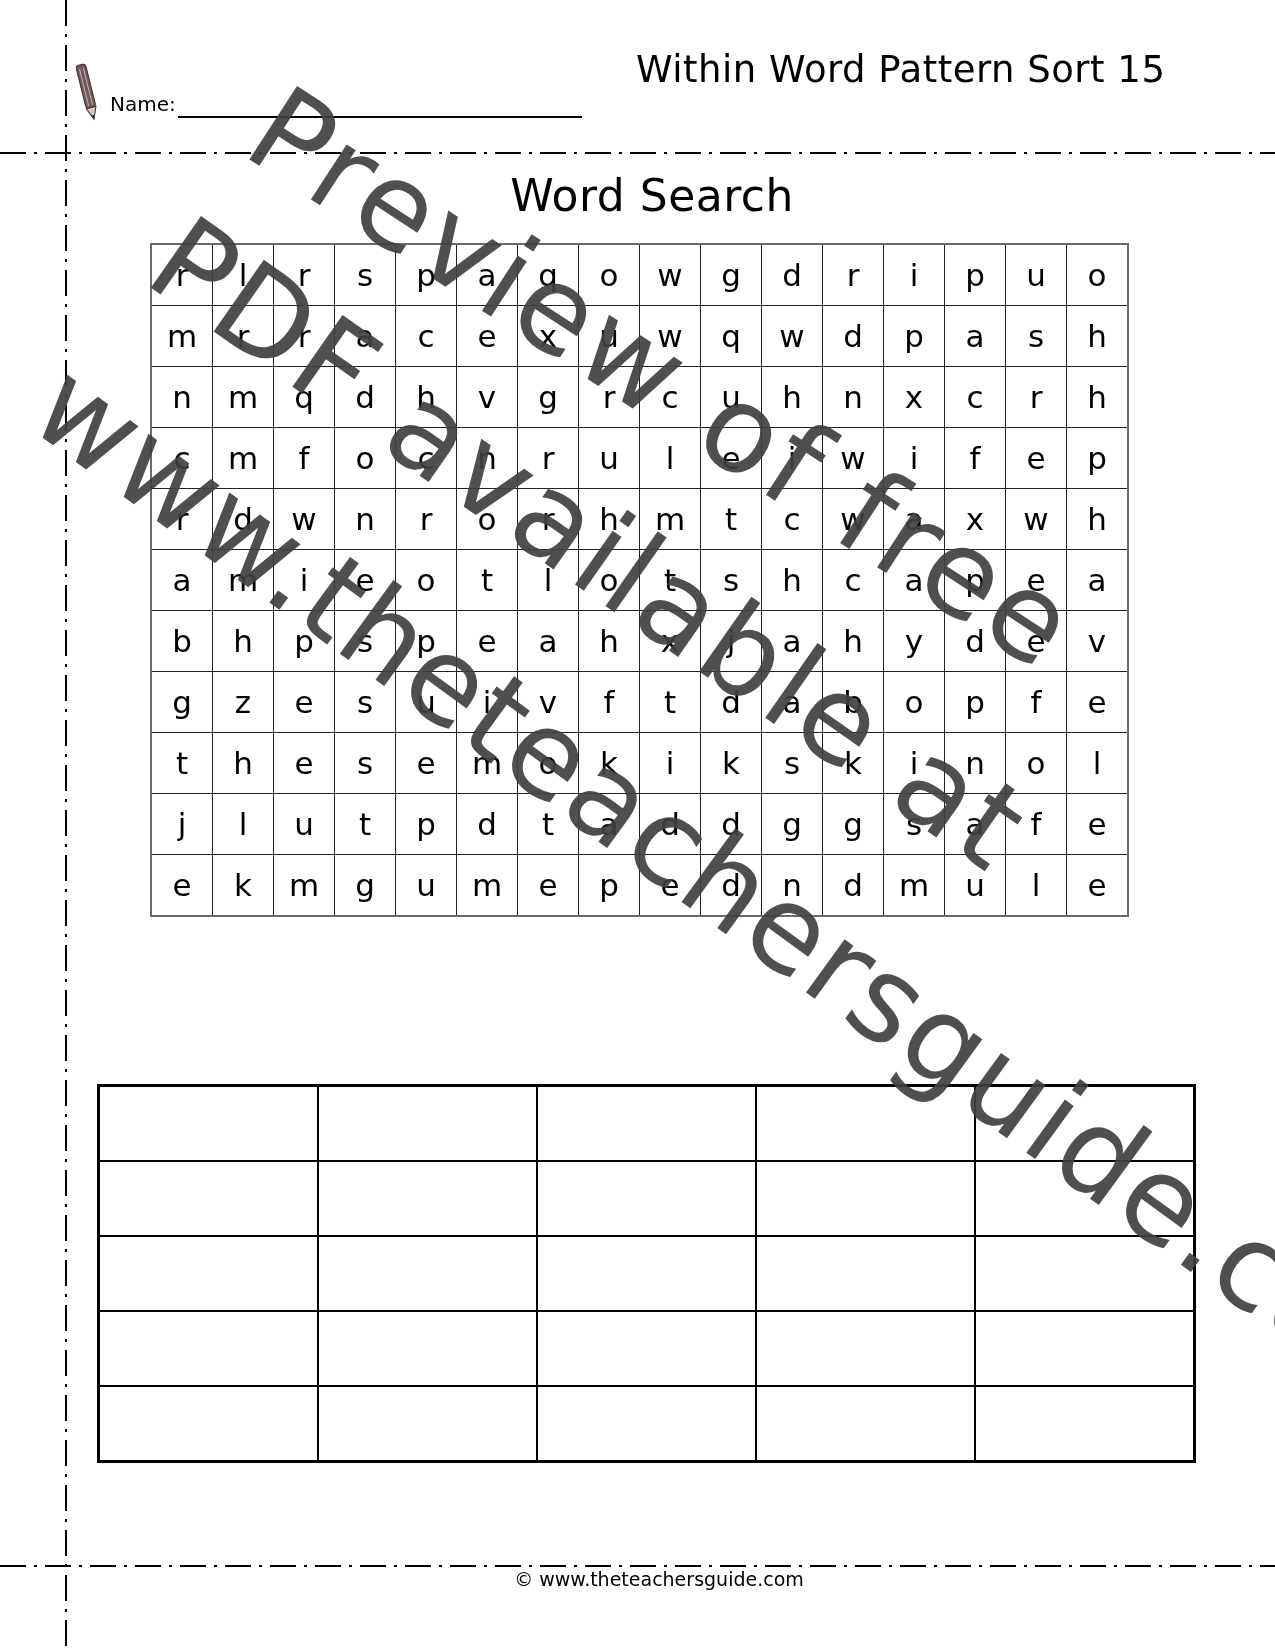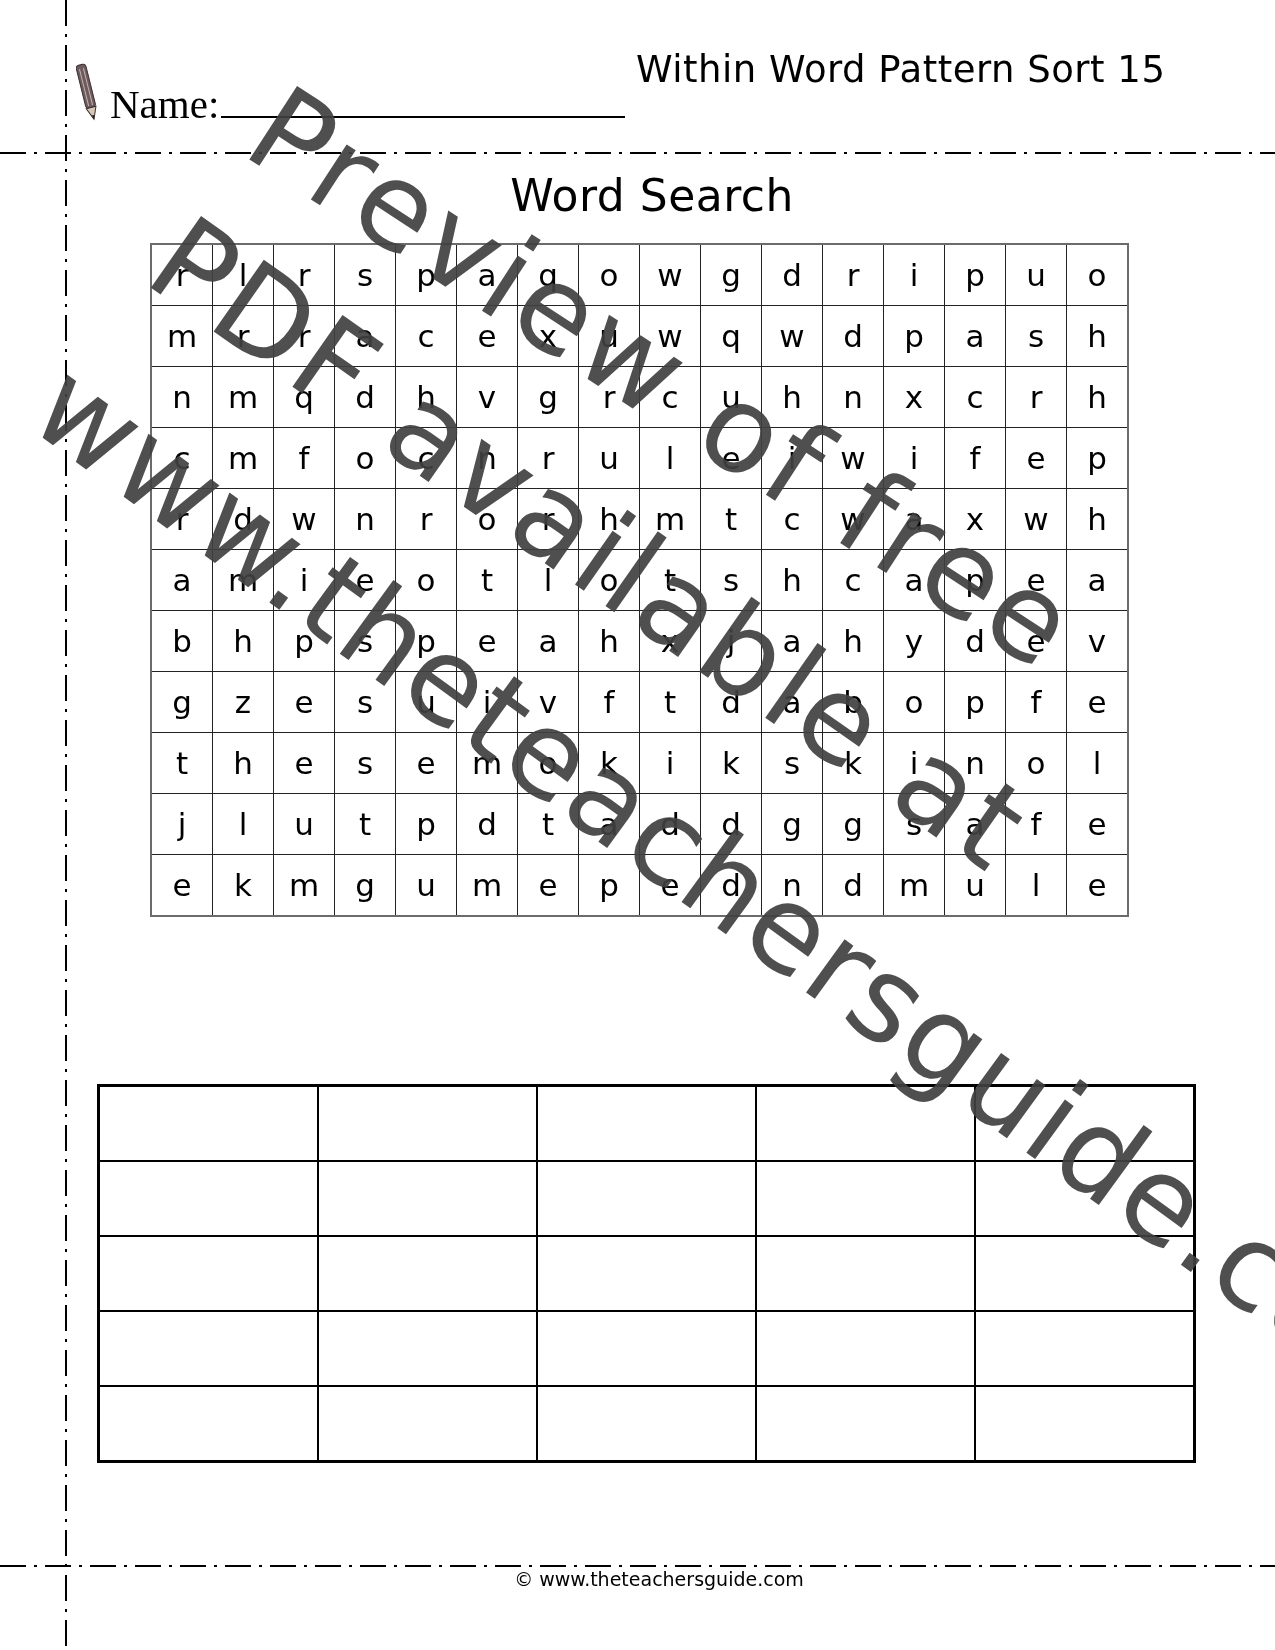--- a/index.html
+++ b/index.html
@@ -10,21 +10,21 @@
            background: repeating-linear-gradient(to bottom, #000 0 26px, transparent 26px 34px, #000 34px 37px, transparent 37px 45px); }
   .hline { position: absolute; left: 0; width: 1275px; height: 2px;
            background: repeating-linear-gradient(to right, #000 0 26px, transparent 26px 34px, #000 34px 37px, transparent 37px 45px); }
   .hline.top { top: 152px; }
   .hline.bottom { top: 1565px; }
 
   .sheet-title { position: absolute; left: 636px; top: 48px; font-size: 37px; letter-spacing: 0.5px; white-space: nowrap; }
 
   .name-row { position: absolute; left: 76px; top: 58px; height: 64px; display: flex; align-items: flex-end; }
   .pencil { width: 22px; height: 62px; margin-right: 12px; }
-  .name-label { font-size: 41px; line-height: 31px; padding-bottom: 2px; font-family: Liberation Serif, serif; }
+  .name-label { font-size: 20px; line-height: 31px; padding-bottom: 2px; }
   .name-field { width: 400px; height: 30px; border: none; border-bottom: 2px solid #000; background: transparent; margin-left: 2px; margin-bottom: 4px; }
 
   .ws-title { position: absolute; left: 0; width: 1304px; top: 170px; text-align: center; font-size: 44px; letter-spacing: 0.5px; }
 
   .grid { position: absolute; left: 150px; top: 243px; border-collapse: collapse; border: 2px solid #6b6b6b; }
   .grid td { width: 60px; height: 60px; border: 1.6px solid #222; text-align: center; vertical-align: middle;
              font-size: 31px; padding: 0; line-height: 1; }
 
   .instructions { position: absolute; left: 131px; top: 957px; width: 1020px; font-size: 25px; line-height: 37px; }
 

